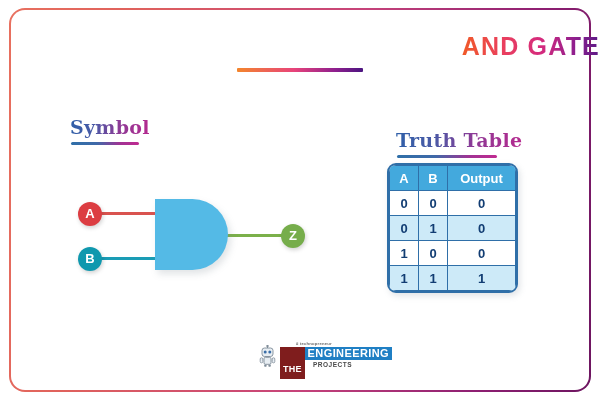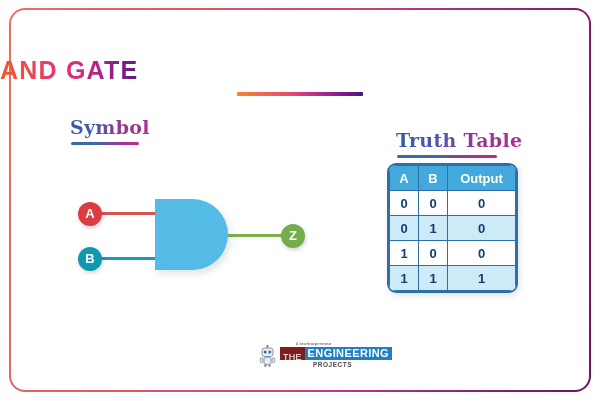--- a/index.html
+++ b/index.html
@@ -40,22 +40,21 @@
     background: #ffffff;
     border-radius: 14px;
   }
 
   
   .title-wrap {
     position: absolute;
     left: 0;
     top: 33px;
     width: 600px;
-    text-align: left;
-    margin-top: 24px;
+    text-align: right;
   }
   .title {
     display: inline-block;
     font-size: 25px;
     font-weight: bold;
     letter-spacing: 1.2px;
     background: linear-gradient(90deg, #f05a28 0%, #ea3f5e 30%, #d42a7e 58%, #8e1f8e 82%, #5b1a86 100%);
     -webkit-background-clip: text;
     background-clip: text;
     color: transparent;
@@ -209,22 +208,22 @@
     left: 22px;
     top: 6px;
     display: flex;
     align-items: stretch;
     height: 13px;
   }
   .logo-the {
     background: #7f1d1d;
     color: #ffffff;
     font-size: 9px;
-    font-weight: normal;
-    padding: 4px 3px;
+    font-weight: bold;
+    padding: 16px 3px;
     line-height: 13px;
     letter-spacing: 0.2px;
   }
   .logo-eng {
     background: #1f7fc4;
     color: #ffffff;
     font-size: 11px;
     font-weight: bold;
     padding: 0 3px;
     line-height: 13px;

